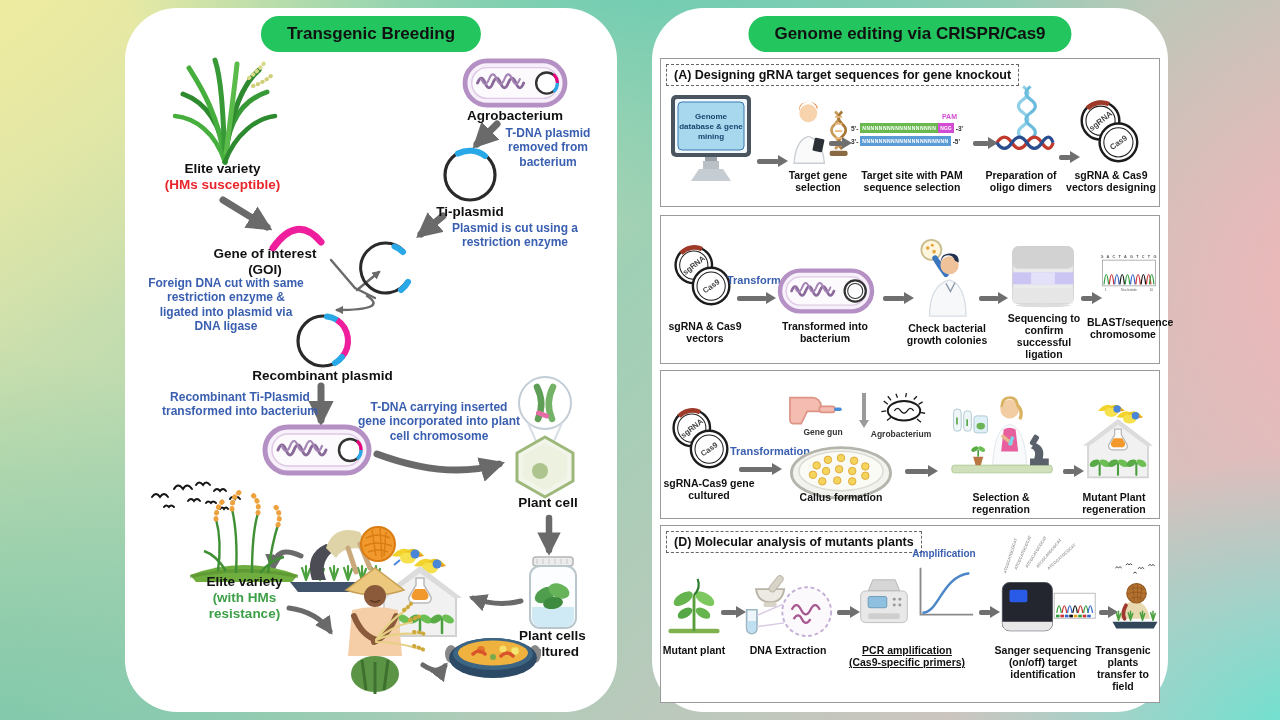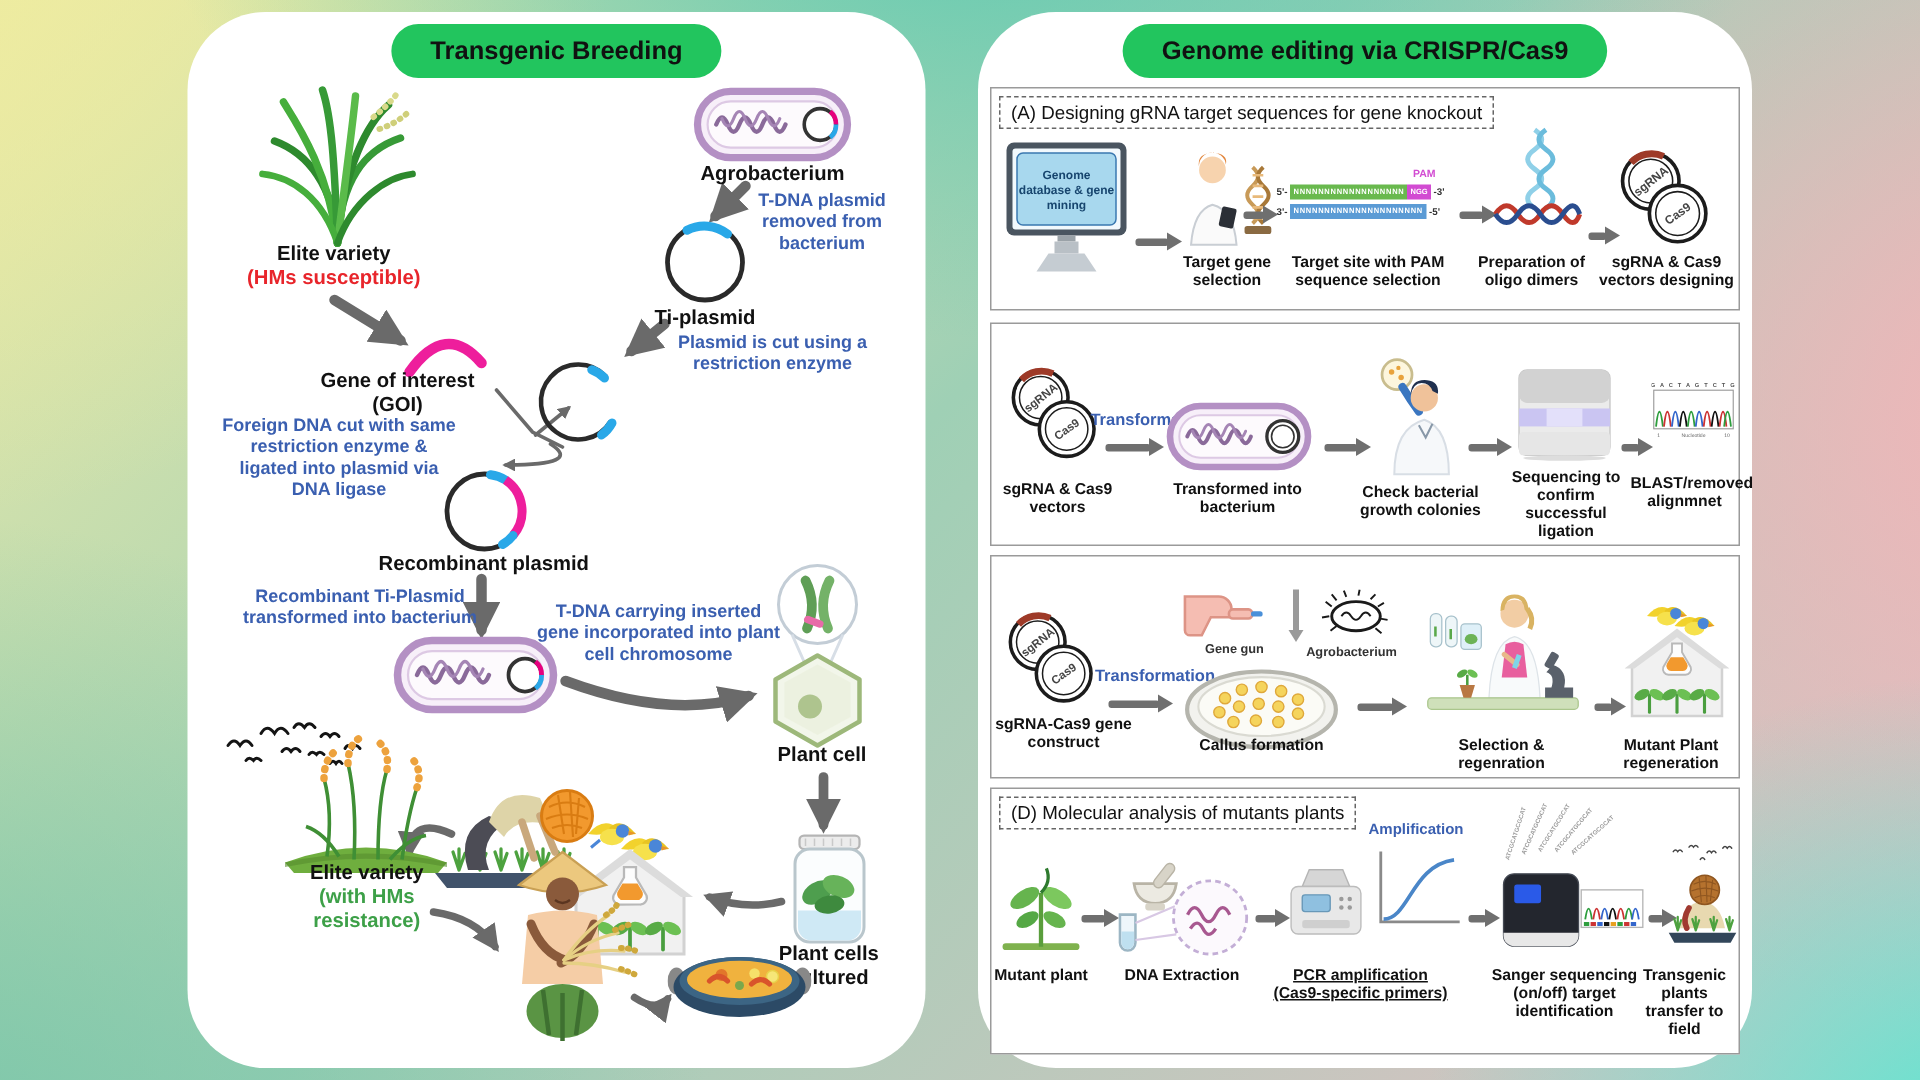--- a/index.html
+++ b/index.html
@@ -19,21 +19,21 @@
   .pill{position:absolute;top:8px;left:50%;transform:translateX(-50%);background:#22c55e;
     border-radius:22px;padding:8px 26px;font-weight:bold;font-size:17px;color:#111;white-space:nowrap;}
   .ov{position:absolute;left:0;top:0;pointer-events:none;}
   .abs{position:absolute;}
   .lab{position:absolute;font-weight:bold;font-size:13.5px;line-height:1.18;text-align:center;color:#111;}
   .blue{position:absolute;color:#3a5fb0;font-weight:600;font-size:12px;line-height:1.2;text-align:center;}
   .red{color:#e8252b;}
   .grn{color:#3da048;}
   .sec{position:absolute;left:8px;width:498px;background:#fff;border:1.5px solid #9a9a9a;}
   .sechdr{position:absolute;top:5px;left:5px;border:1.5px dashed #666;padding:3px 7px;
-    font-weight:normal;font-size:12.5px;background:#fff;color:#111;white-space:nowrap;}
+    font-weight:bold;font-size:12.5px;background:#fff;color:#111;white-space:nowrap;}
   .step{position:absolute;font-weight:bold;font-size:10.5px;line-height:1.15;text-align:center;color:#111;}
   .harrow{position:absolute;height:4.5px;background:#6f6f6f;border-radius:2px;}
   .harrow::after{content:"";position:absolute;right:-9px;top:50%;transform:translateY(-50%);
     border-left:10px solid #6f6f6f;border-top:6.5px solid transparent;border-bottom:6.5px solid transparent;}
   .varrow{position:absolute;width:3.5px;background:#9a9a9a;}
   .varrow::after{content:"";position:absolute;left:50%;bottom:-7px;transform:translateX(-50%);
     border-top:8px solid #9a9a9a;border-left:5.5px solid transparent;border-right:5.5px solid transparent;}
   .trans{position:absolute;color:#3a5fb0;font-weight:bold;font-size:11px;text-align:center;}
   .tiny-label{position:absolute;font-size:8.5px;color:#333;text-align:center;font-weight:600;}
   .monitor-text{position:absolute;font-size:8px;font-weight:bold;color:#17456e;text-align:center;line-height:1.25;padding-top:9px;}
@@ -451,35 +451,35 @@
             <path d="M39 42 q3 -26 6 0" stroke="#3366cc"></path>
           <path d="M46 42 q3 -26 6 0" stroke="#cc3333"></path>
             <path d="M53 42 q3 -26 6 0" stroke="#111111"></path>
           <path d="M60 42 q3 -26 6 0" stroke="#cc3333"></path>
             <path d="M64 42 q3 -26 6 0" stroke="#2e9e3e"></path>
         </g>
         <text x="5" y="51" font-size="4.5" fill="#666">1</text>
         <text x="37" y="51" font-size="4.5" fill="#666" text-anchor="middle">Nucleotide</text>
         <text x="69" y="51" font-size="4.5" fill="#666" text-anchor="end">10</text>
       </svg>
-      <div class="step" style="left:426px;top:100px;width:72px;">BLAST/removed alignmnet</div>
+      <div class="step" style="left:426px;top:100px;width:72px;">BLAST/sequence chromosome</div>
     </div>
 
     <div class="sec" style="top:362px;height:147px;">
 
       <svg class="abs" style="left:8px;top:36px;" width="62" height="64" viewBox="0 0 68 70">
         <circle cx="25" cy="23" r="20" fill="#fff" stroke="#1c1c1c" stroke-width="2.6"></circle>
         <circle cx="25" cy="23" r="15.5" fill="none" stroke="#1c1c1c" stroke-width="1.1"></circle>
         <path d="M11 10 A20 20 0 0 1 34 5.5" fill="none" stroke="#9e3a28" stroke-width="5"></path>
         <text x="25" y="26" font-size="8.5" font-weight="bold" fill="#444" text-anchor="middle" transform="rotate(-38 25 23)">sgRNA</text>
         <circle cx="44" cy="46" r="20" fill="#fff" stroke="#1c1c1c" stroke-width="2.6"></circle>
         <circle cx="44" cy="46" r="15.5" fill="none" stroke="#1c1c1c" stroke-width="1.1"></circle>
         <text x="44" y="49" font-size="8.5" font-weight="bold" fill="#444" text-anchor="middle" transform="rotate(-35 44 46)">Cas9</text>
       </svg>
-      <div class="step" style="left:0px;top:106px;width:96px;">sgRNA-Cas9 gene construct</div>
+      <div class="step" style="left:0px;top:106px;width:96px;">sgRNA-Cas9 gene cultured</div>
 
       <div class="trans" style="left:62px;top:74px;width:94px;">Transformation</div>
       <div class="harrow" style="left:78px;top:96px;width:34px;"></div>
 
       <svg class="abs" style="left:124px;top:18px;" width="60" height="38" viewBox="0 0 66 44">
         <path d="M4 10 h26 a10 10 0 0 1 10 10 v6 h-16 l-7 14 h-9 a4 4 0 0 1 -4 -4 z" fill="#f5bdb2" stroke="#dd9486" stroke-width="2"></path>
         <rect x="38" y="20" width="18" height="7" rx="3" fill="#f5bdb2" stroke="#dd9486" stroke-width="2"></rect>
         <rect x="55" y="21.5" width="9" height="4" rx="2" fill="#4a90d9"></rect>
       </svg>
       <div class="tiny-label" style="left:138px;top:56px;width:48px;">Gene gun</div>

